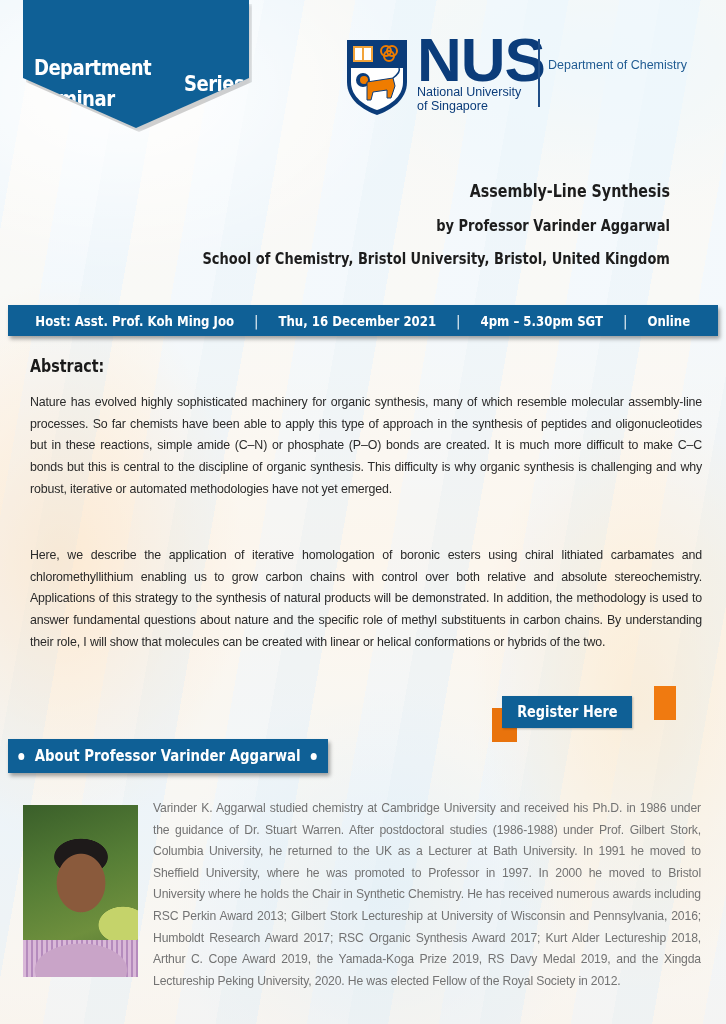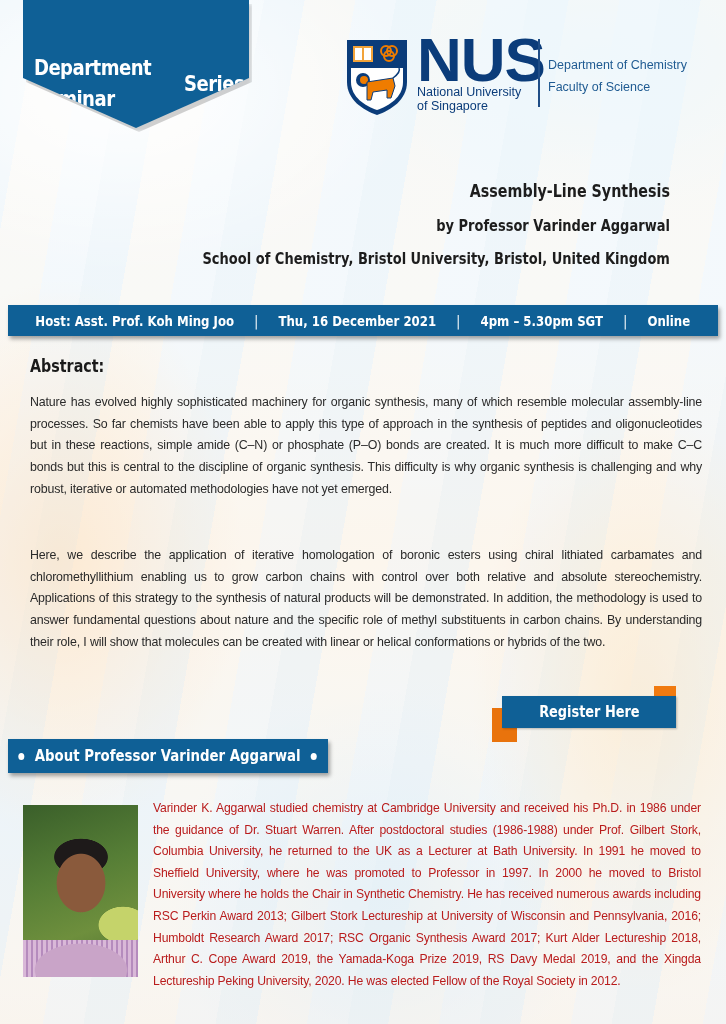--- a/index.html
+++ b/index.html
@@ -73,21 +73,21 @@
     color: #2a2a2a; text-align: justify; letter-spacing: -0.15px;
   }
   .p1 { top: 392px; }
   .p2 { top: 545px; }
 
   
   .reg-wrap { position: absolute; left: 492px; top: 686px; width: 172px; height: 56px; }
   .orange-a { position: absolute; left: 162px; top: 0; width: 22px; height: 34px; background: #f07a10; }
   .orange-b { position: absolute; left: 0; top: 22px; width: 25px; height: 34px; background: #e9730c; }
   .reg-btn {
-    position: absolute; left: 10px; top: 10px; width: 174px; height: 32px;
+    position: absolute; left: 10px; top: 10px; width: 130px; height: 32px;
     background: #0f6096; color: #fff; display: flex; align-items: center; justify-content: center;
     font-family: "DejaVu Sans", sans-serif; font-weight: bold; font-size: 15px; border: none; cursor: pointer;
     box-shadow: 1px 1px 2px rgba(0,0,0,0.25);
   }
   .reg-btn span { transform: scaleX(0.86); display: inline-block; }
 
   
   .about {
     position: absolute; left: 8px; top: 739px; width: 320px; height: 34px;
     background: #0f6096; box-shadow: 2px 3px 4px rgba(0,0,0,0.35);
@@ -103,21 +103,21 @@
       radial-gradient(ellipse 40px 48px at 58px 78px, #8a5a3c 0 60%, transparent 62%),
       radial-gradient(ellipse 44px 30px at 58px 52px, #1e1a1a 0 60%, transparent 62%),
       radial-gradient(ellipse 70px 40px at 58px 165px, #c9a4c8 0 65%, transparent 67%),
       repeating-linear-gradient(90deg, #d9b8d8 0 3px, #b58bbd 3px 5px) 0 135px / 115px 40px no-repeat,
       radial-gradient(ellipse 40px 30px at 100px 120px, #c5d36a 0 60%, transparent 62%),
       linear-gradient(160deg, #3a5f2a, #567e36 40%, #6e8f3d 70%, #4b6d30);
   }
   .bio {
     position: absolute; left: 153px; top: 798px; width: 548px;
     font-family: "Liberation Sans", sans-serif; font-size: 12.2px; line-height: 21.6px;
-    color: #b91c1c; text-align: justify; letter-spacing: -0.15px;
+    color: #737373; text-align: justify; letter-spacing: -0.15px;
   }
 </style>
 </head>
 <body>
 
 <div class="veil"></div>
 
 <div class="banner-shadow"></div>
 <div class="banner">
   <span>Department Seminar</span>
@@ -141,21 +141,20 @@
   </svg>
   <div class="nus-block">
     <div class="nus-word">NUS</div>
     <div class="nus-sub">National University</div>
     <div class="nus-sub" style="margin-top:0">of Singapore</div>
   </div>
 </div>
 <div class="logo-divider"></div>
 <div class="dept">
   <div>Department of Chemistry</div>
-  <div>Faculty of Science</div>
 </div>
 
 <div class="titles">
   <span class="t t1">Assembly-Line Synthesis</span>
   <span class="t t2">by Professor Varinder Aggarwal</span>
   <span class="t t3">School of Chemistry, Bristol University, Bristol, United Kingdom</span>
 </div>
 
 <div class="infobar">
   <div class="inner">

